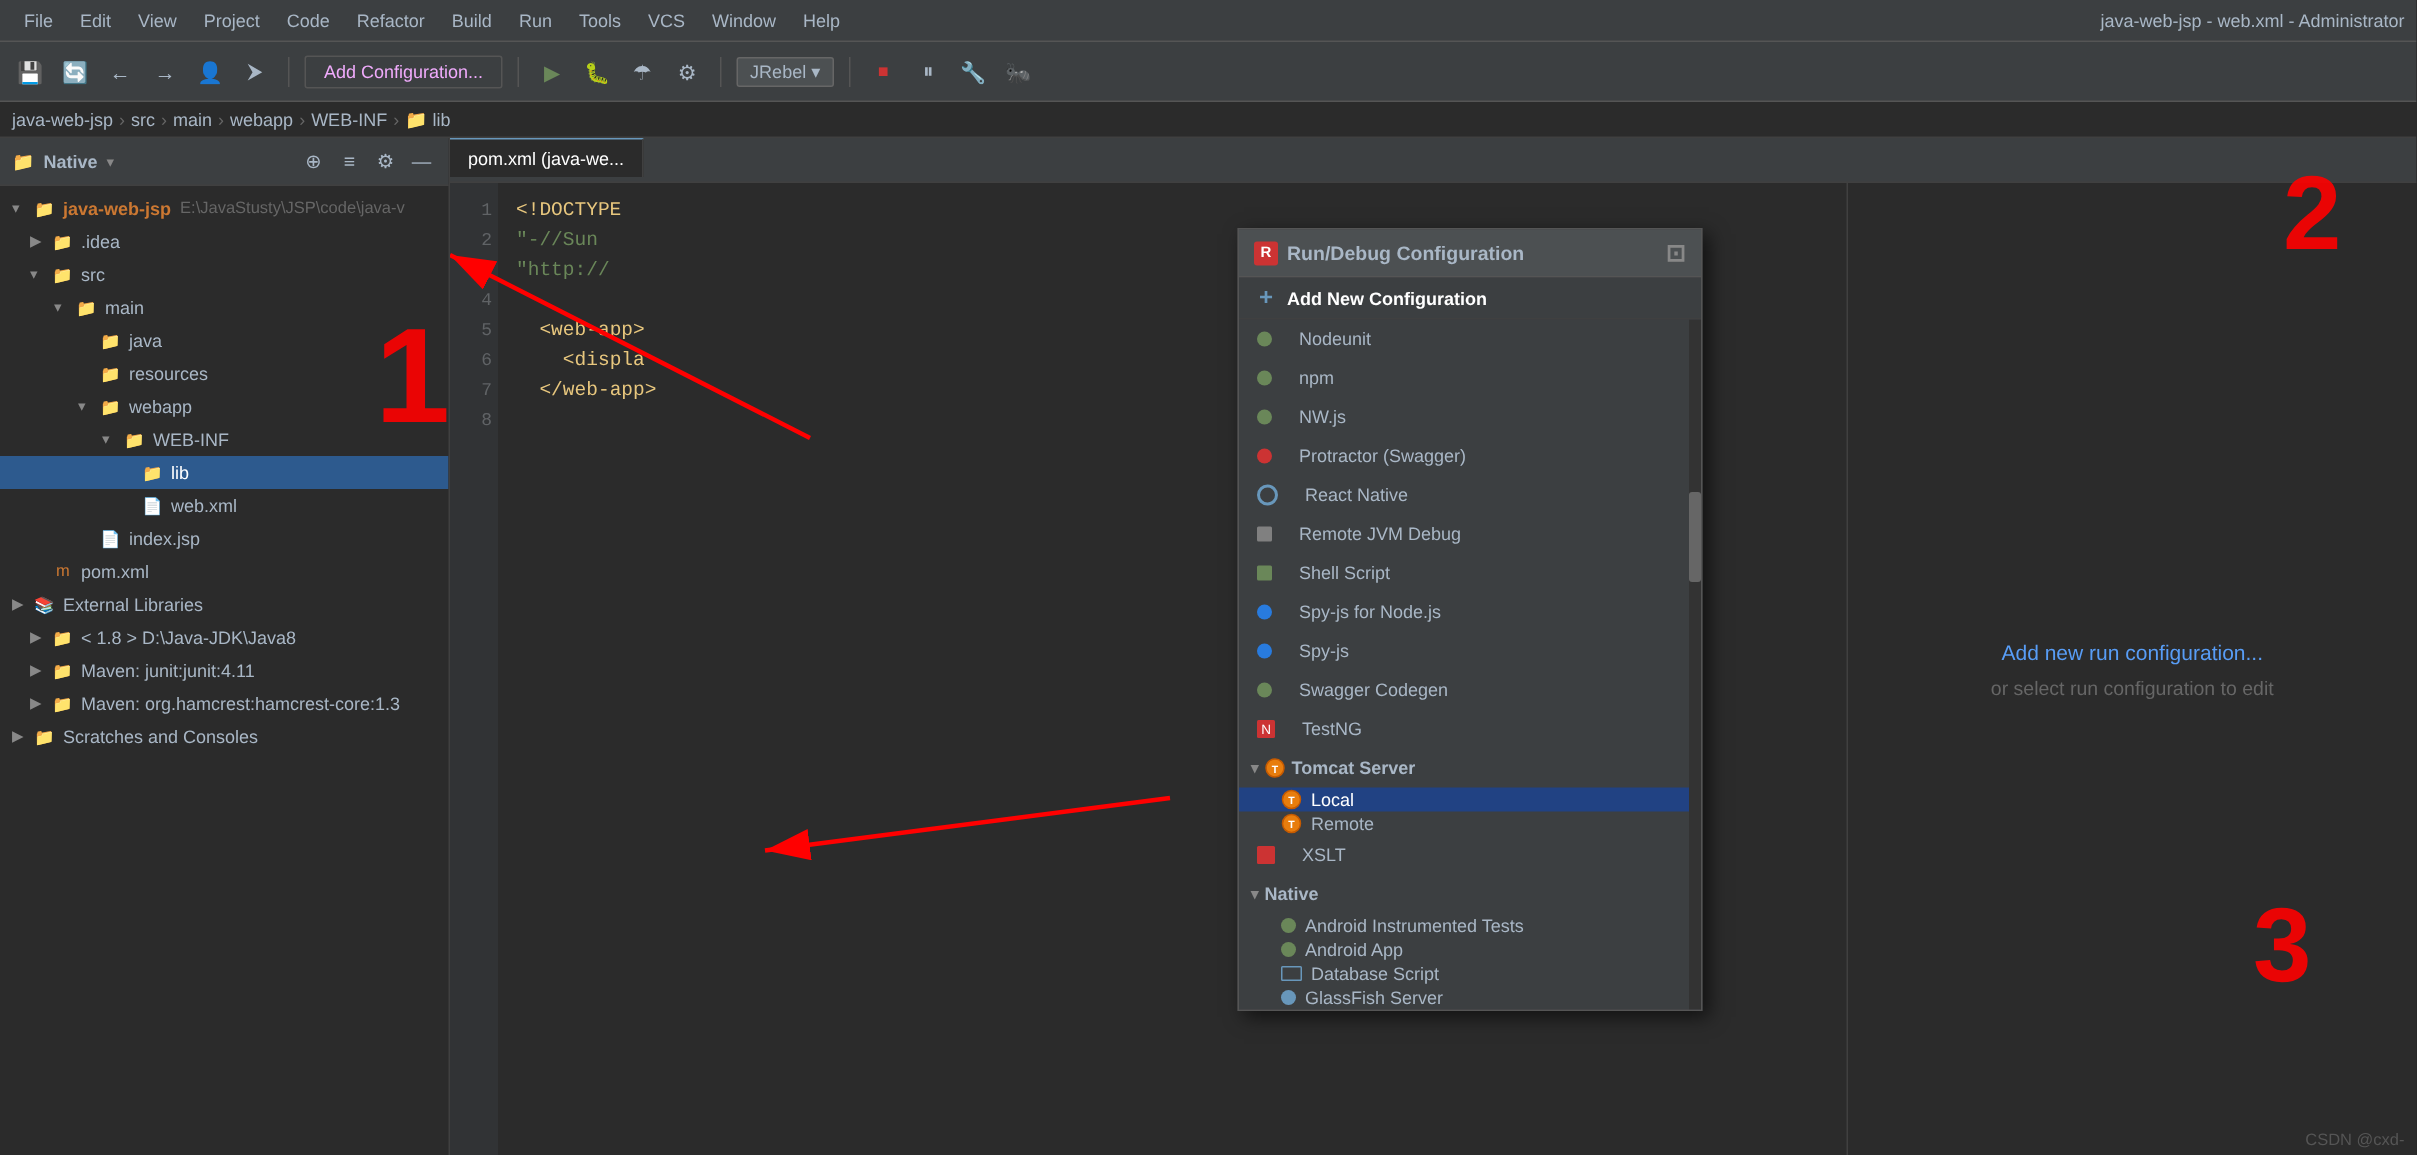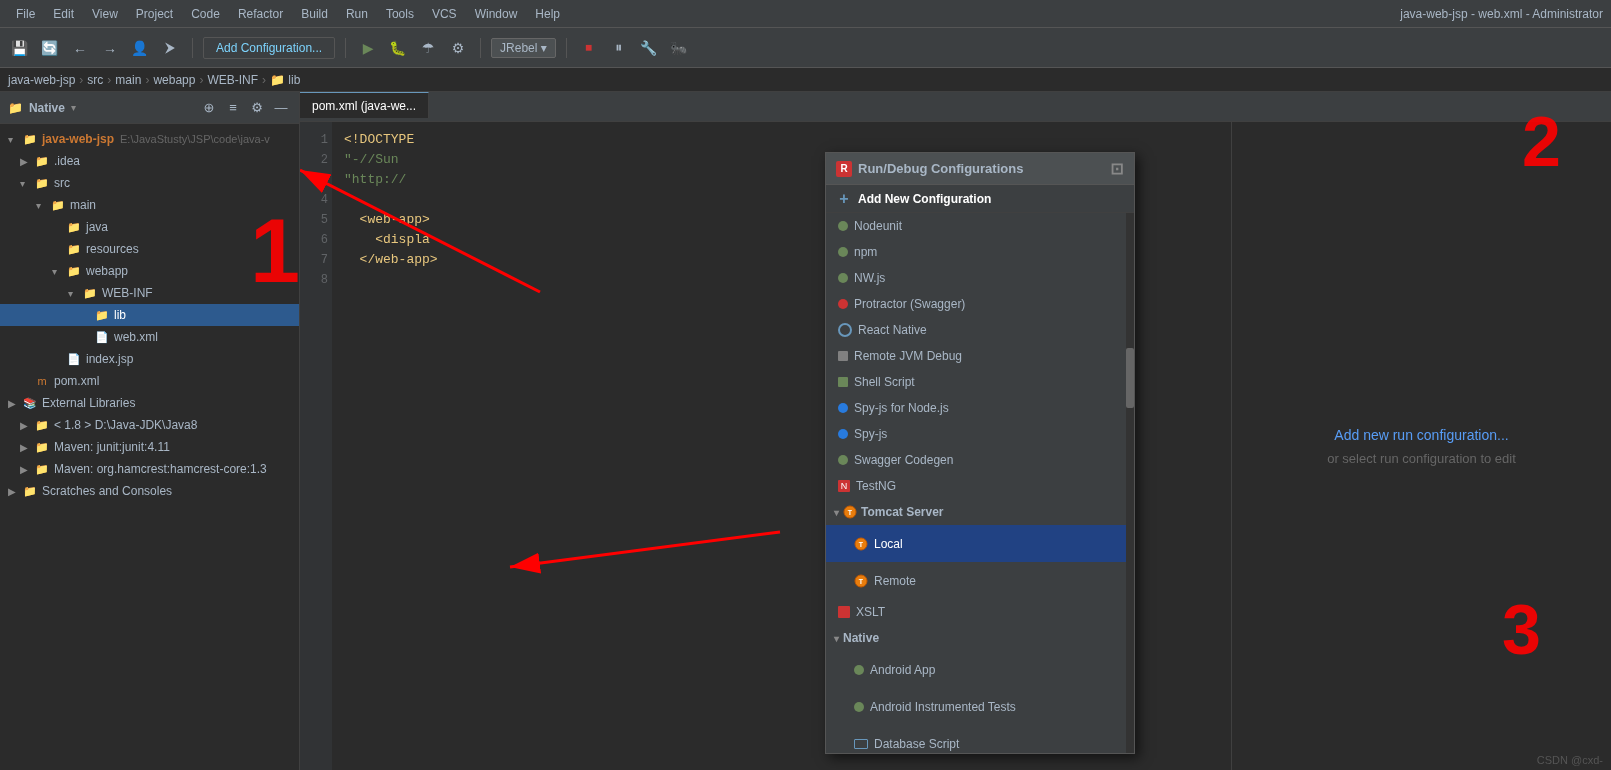--- a/index.html
+++ b/index.html
@@ -64,21 +64,21 @@
       display: flex;
       align-items: center;
       justify-content: center;
       border-radius: 2px;
       font-size: 14px;
     }
     .toolbar-separator { width: 1px; height: 20px; background: #555; margin: 0 4px; }
     .add-config-btn {
       background: #3c3f41;
       border: 1px solid #555;
-      color: #7dd3fc;
+      color: #f0abfc;
       padding: 3px 12px;
       cursor: pointer;
       font-size: 12px;
       border-radius: 2px;
     }
     .run-config-label {
       background: #4c5052;
       border: 1px solid #666;
       color: #a9b7c6;
       padding: 2px 8px;
@@ -268,35 +268,35 @@
       background: #3c3f41;
     }
     .config-list-item {
       height: 26px;
       display: flex;
       align-items: center;
       padding: 0 12px;
       cursor: pointer;
       font-size: 12px;
       color: #a9b7c6;
-      gap: 6px;
+      gap: 18px;
     }
     .config-category {
       height: 26px;
       display: flex;
       align-items: center;
       padding: 0 8px;
       cursor: pointer;
       font-size: 12px;
       color: #a9b7c6;
       font-weight: bold;
       gap: 4px;
     }
     .config-sub-item {
-      height: 37px;
+      height: 16px;
       display: flex;
       align-items: center;
       padding: 0 12px 0 28px;
       cursor: pointer;
       font-size: 12px;
       color: #a9b7c6;
       gap: 6px;
     }
     .config-sub-item.highlighted { background: #214283; color: #fff; }
     .right-panel-link {
@@ -543,21 +543,21 @@
         <div>&nbsp;&nbsp;<span class="tag">&lt;web-app&gt;</span></div>
         <div>&nbsp;&nbsp;&nbsp;&nbsp;<span class="tag">&lt;displa</span></div>
         <div>&nbsp;&nbsp;<span class="tag">&lt;/web-app&gt;</span></div>
         <div>&nbsp;</div>
       </div>
     </div>
 
     <div class="config-popup">
       <div class="config-popup-header">
         <div class="config-popup-title-icon">R</div>
-        <span>Run/Debug Configurations</span>
+        <span>Run/Debug Configuration</span>
         <span style="margin-left:auto; font-size:16px; color:#888; cursor:pointer;">⊡</span>
       </div>
       <div class="config-popup-body">
         <div class="config-section-header">
           <button class="add-new-btn">+</button>
           <span>Add New Configuration</span>
         </div>
         <div class="config-list-container">
           <div class="config-list">
 
@@ -647,26 +647,26 @@
               <span>XSLT</span>
             </div>
 
             <div class="config-category">
               <span style="color:#888; font-size:10px;">▾</span>
               <span>Native</span>
             </div>
 
             <div class="config-sub-item">
               <div class="dot-green"></div>
-              <span>Android App</span>
+              <span>Android Instrumented Tests</span>
             </div>
 
             <div class="config-sub-item">
               <div class="dot-green"></div>
-              <span>Android Instrumented Tests</span>
+              <span>Android App</span>
             </div>
 
             <div class="config-sub-item">
               <div style="width:14px;height:10px;border:1px solid #6897bb;border-radius:1px;flex-shrink:0;"></div>
               <span>Database Script</span>
             </div>
 
             <div class="config-sub-item">
               <div class="dot-blue"></div>
               <span>GlassFish Server</span>

